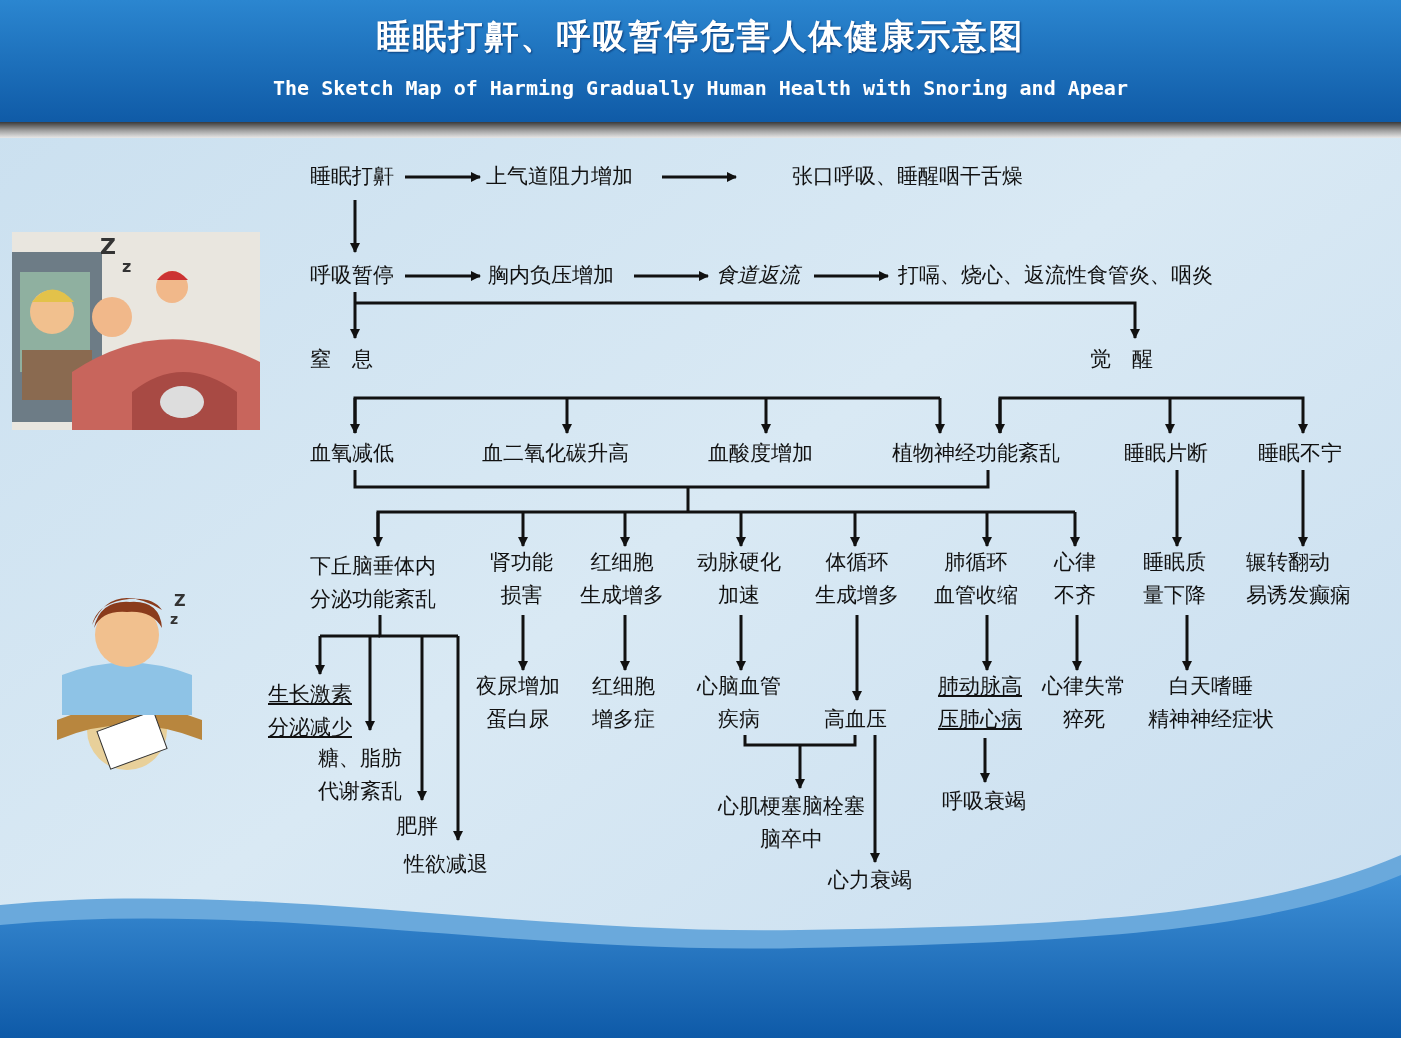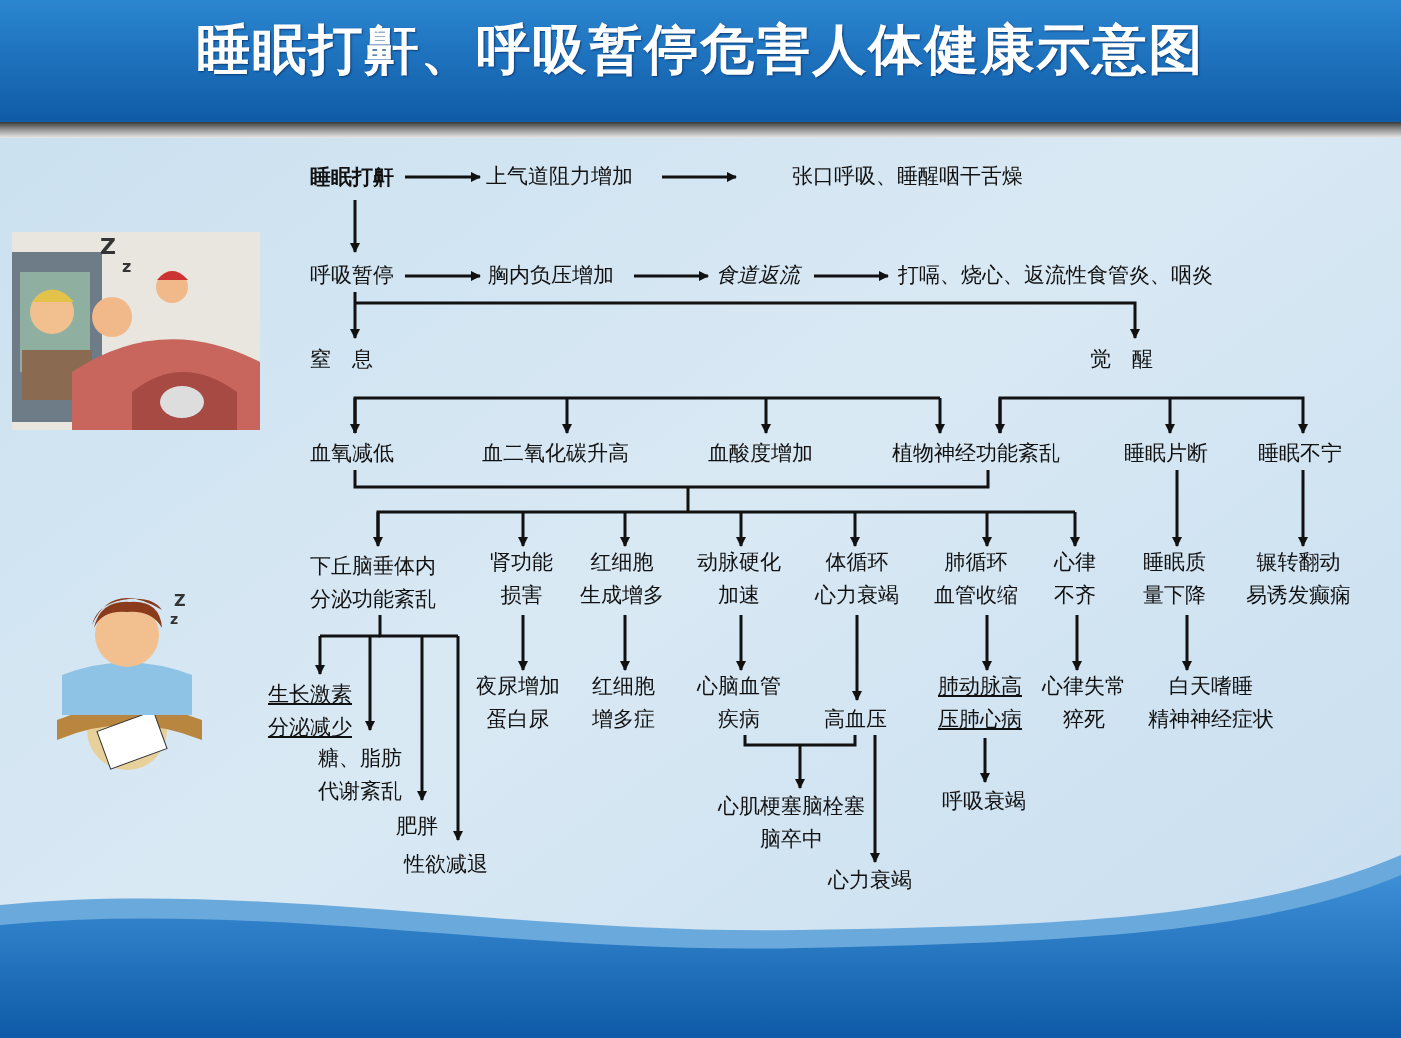--- a/index.html
+++ b/index.html
@@ -1,19 +1,19 @@
 <!DOCTYPE html>
 <html><head>
 <meta charset="utf-8">
 <style>
   html,body{margin:0;padding:0;}
   body{width:1401px;height:1038px;overflow:hidden;position:relative;background:#cfe3f1;font-family:"DejaVu Sans","Liberation Sans",sans-serif;}
   .bg{position:absolute;left:0;top:0;width:1401px;height:1038px;}
   .header{position:absolute;left:0;top:0;width:1401px;height:122px;}
-  .title-cn{position:absolute;left:0;width:1401px;top:14px;text-align:center;color:#ffffff;font-size:54px;font-weight:bold;letter-spacing:2px;font-family:"DejaVu Sans",sans-serif;text-shadow:1px 1px 2px #0b3d7a;}
+  .title-cn{position:absolute;left:0;width:1401px;top:14px;text-align:center;color:#ffffff;font-size:34px;font-weight:bold;letter-spacing:2px;font-family:"DejaVu Sans",sans-serif;text-shadow:1px 1px 2px #0b3d7a;}
   .title-en{position:absolute;left:0;width:1401px;top:76px;text-align:center;color:#ffffff;font-size:20px;font-weight:bold;font-family:"DejaVu Sans Mono","Liberation Mono",monospace;}
   .node{position:absolute;color:#111;font-size:21px;line-height:33px;white-space:pre;font-family:"DejaVu Serif","Liberation Serif",serif;}
   .flow{position:absolute;left:0;top:0;width:1401px;height:1038px;}
   .illus{position:absolute;}
 </style>
 </head>
 <body>
 
 <svg class="bg" viewBox="0 0 1401 1038" preserveAspectRatio="none">
   <defs>
@@ -38,20 +38,21 @@
   </defs>
   <rect x="0" y="0" width="1401" height="1038" fill="url(#body)"></rect>
   <rect x="0" y="0" width="1401" height="124" fill="url(#hdr)"></rect>
   <rect x="0" y="122" width="1401" height="16" fill="url(#bar)"></rect>
   <path d="M0,905 C250,880 520,935 800,930 C1050,926 1250,920 1401,855 L1401,1038 L0,1038 Z" fill="#6aa9dc"></path>
   <path d="M0,925 C260,900 520,955 800,948 C1060,942 1260,935 1401,875 L1401,1038 L0,1038 Z" fill="url(#ftr)"></path>
 </svg>
 
 <div class="header">
   <div class="title-cn">睡眠打鼾、呼吸暂停危害人体健康示意图</div>
+  <div class="title-en">The Sketch Map of Harming Gradually Human Health with Snoring and Apear</div>
 </div>
 
 <svg class="illus" style="left:12px;top:232px;width:248px;height:198px;" viewBox="0 0 248 198">
   <rect x="0" y="0" width="248" height="198" fill="#e9e6df"></rect>
   <rect x="0" y="20" width="90" height="170" fill="#6d7c86"></rect>
   <rect x="8" y="40" width="70" height="100" fill="#8fb0a0"></rect>
   <rect x="10" y="118" width="70" height="50" fill="#8a6a50"></rect>
   <circle cx="40" cy="80" r="22" fill="#f1c08e"></circle>
   <path d="M20,70 Q40,45 62,70" fill="#e3c24a"></path>
   <circle cx="100" cy="85" r="20" fill="#f1b88a"></circle>
@@ -131,21 +132,21 @@
     <line x1="1077" y1="615" x2="1077" y2="670" marker-end="url(#ah)"></line>
     <line x1="1187" y1="615" x2="1187" y2="670" marker-end="url(#ah)"></line>
 
     <polyline points="745,735 745,745 855,745 855,735"></polyline>
     <line x1="800" y1="745" x2="800" y2="788" marker-end="url(#ah)"></line>
     <line x1="875" y1="735" x2="875" y2="862" marker-end="url(#ah)"></line>
     <line x1="985" y1="738" x2="985" y2="782" marker-end="url(#ah)"></line>
   </g>
 </svg>
 
-<div class="node" style="left:310px;top:160px;font-weight:bold;">睡眠打鼾</div>
+<div class="node" style="left:310px;top:160px;">睡眠打鼾</div>
 <div class="node" style="left:486px;top:160px;">上气道阻力增加</div>
 <div class="node" style="left:750px;top:160px;margin-left:42px;">张口呼吸、睡醒咽干舌燥</div>
 
 <div class="node" style="left:310px;top:259px;">呼吸暂停</div>
 <div class="node" style="left:488px;top:259px;">胸内负压增加</div>
 <div class="node" style="left:716px;top:259px;font-style:italic;">食道返流</div>
 <div class="node" style="left:898px;top:259px;">打嗝、烧心、返流性食管炎、咽炎</div>
 
 <div class="node" style="left:310px;top:343px;">窒　息</div>
 <div class="node" style="left:1090px;top:343px;">觉　醒</div>
@@ -159,28 +160,28 @@
 
 <div class="node" style="left:310px;top:550px;">下丘脑垂体内
 分泌功能紊乱</div>
 <div class="node" style="left:490px;top:546px;text-align:center;">肾功能
 损害</div>
 <div class="node" style="left:580px;top:546px;text-align:center;">红细胞
 生成增多</div>
 <div class="node" style="left:697px;top:546px;text-align:center;">动脉硬化
 加速</div>
 <div class="node" style="left:815px;top:546px;text-align:center;">体循环
-心力衰竭</div>
+生成增多</div>
 <div class="node" style="left:934px;top:546px;text-align:center;">肺循环
 血管收缩</div>
 <div class="node" style="left:1054px;top:546px;text-align:center;">心律
 不齐</div>
 <div class="node" style="left:1143px;top:546px;text-align:center;">睡眠质
 量下降</div>
-<div class="node" style="left:1246px;top:546px;text-align:center;font-family:Liberation Serif, serif;">辗转翻动
+<div class="node" style="left:1246px;top:546px;text-align:left;font-family:Liberation Serif, serif;">辗转翻动
 易诱发癫痫</div>
 
 <div class="node" style="left:268px;top:678px;text-align:center;text-decoration:underline;">生长激素
 分泌减少</div>
 <div class="node" style="left:318px;top:742px;text-align:center;">糖、脂肪
 代谢紊乱</div>
 <div class="node" style="left:396px;top:810px;">肥胖</div>
 <div class="node" style="left:404px;top:848px;">性欲减退</div>
 
 <div class="node" style="left:476px;top:670px;text-align:center;">夜尿增加

